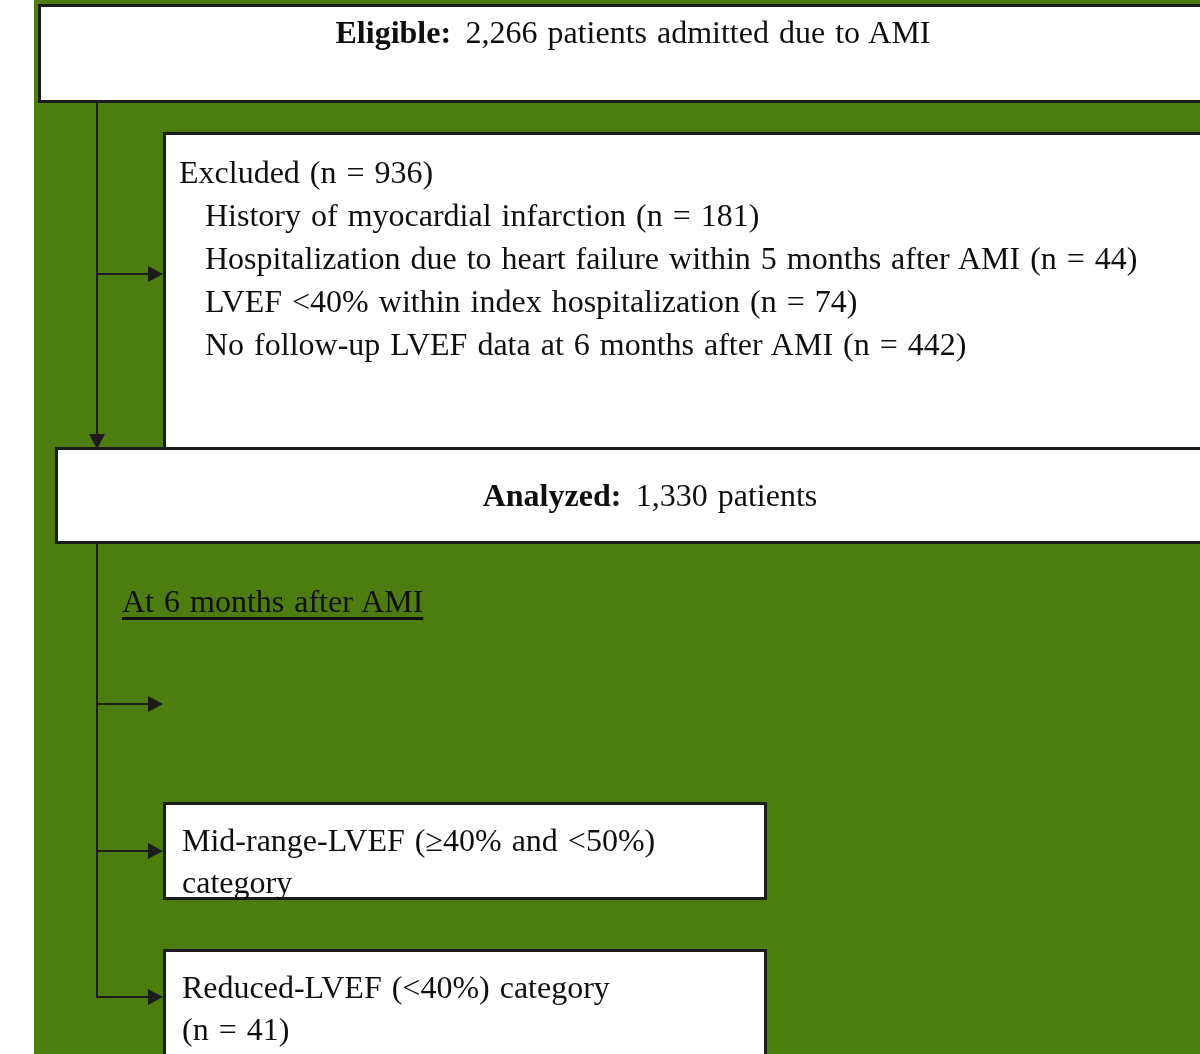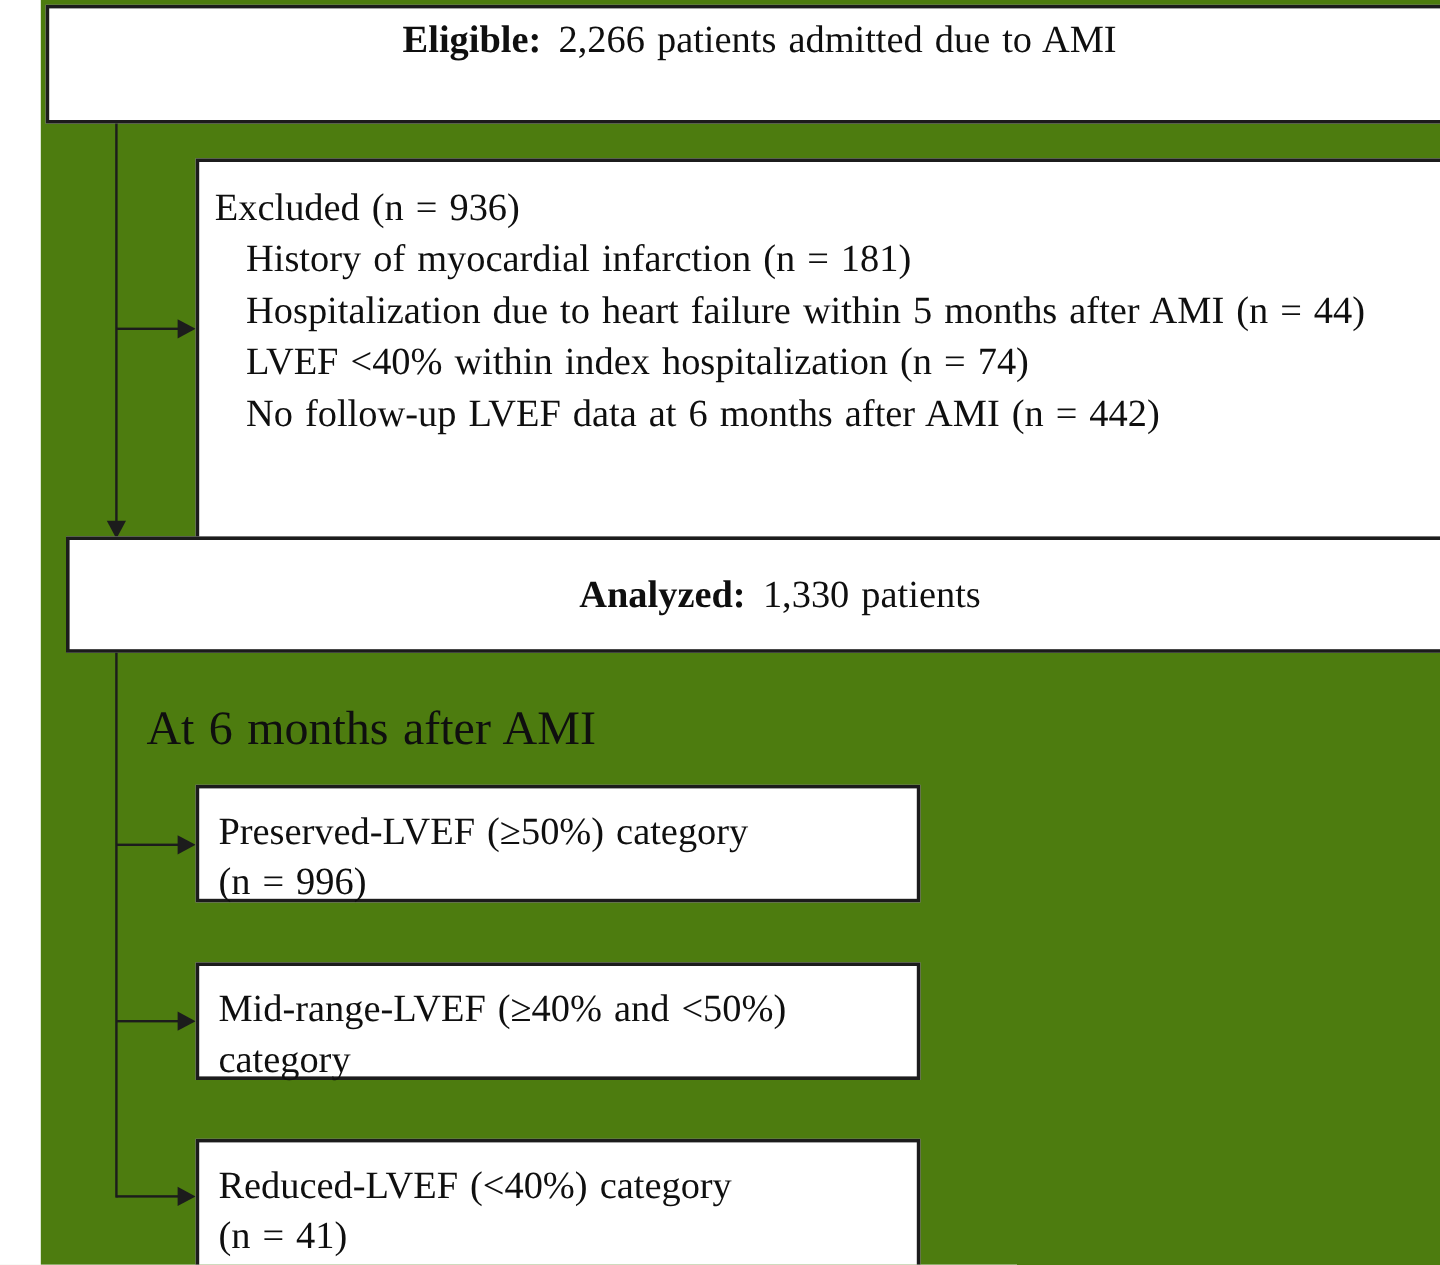--- a/index.html
+++ b/index.html
@@ -24,22 +24,22 @@
   .box-centered { text-align: center; }
   .b { font-weight: bold; margin-right: 0.45em; }
 
   .eligible-box { left: 4px; top: 4px; width: 1190px; height: 99px; padding-top: 3px; line-height: 44px; }
   .excluded-box { left: 129px; top: 132px; width: 1064px; height: 352px; padding: 16px 8px 0 13px; line-height: 43px; }
   .excluded-item { padding-left: 26px; }
   .analyzed-box { left: 21px; top: 447px; width: 1190px; height: 97px; line-height: 91px; }
 
   .timepoint {
     position: absolute; left: 88px; top: 583px;
-    font-size: 40px; word-spacing: 2px;
-    text-underline-offset: 5px;
+    font-size: 32px; word-spacing: 2px;
+    text-decoration: underline; text-underline-offset: 5px;
   }
 
   .cat-box { left: 129px; width: 604px; height: 98px; padding: 14px 6px 0 16px; line-height: 42px; }
   .cat-preserved { top: 654px; }
   .cat-midrange { top: 802px; }
   .cat-reduced { top: 949px; height: 115px; }
 
   .vline, .hline { position: absolute; background: #1c1c1c; }
   .vline { width: 2px; }
   .hline { height: 2px; }
@@ -94,24 +94,20 @@
   <div class="box box-centered analyzed-box">
     <span class="b">Analyzed:</span><span>1,330 patients</span>
   </div>
 
   <div class="vline v2"></div>
 
   <div class="timepoint">At 6 months after AMI</div>
 
   <div class="hline h-preserved"></div>
   <div class="arr arr-right a-preserved"></div>
-  <div class="box cat-box cat-preserved">
-    <div>Preserved-LVEF (≥50%) category</div>
-    <div>(n = 996)</div>
-  </div>
 
   <div class="hline h-midrange"></div>
   <div class="arr arr-right a-midrange"></div>
   <div class="box cat-box cat-midrange">
     <div>Mid-range-LVEF (≥40% and &lt;50%) category</div>
   </div>
 
   <div class="hline h-reduced"></div>
   <div class="arr arr-right a-reduced"></div>
   <div class="box cat-box cat-reduced">

